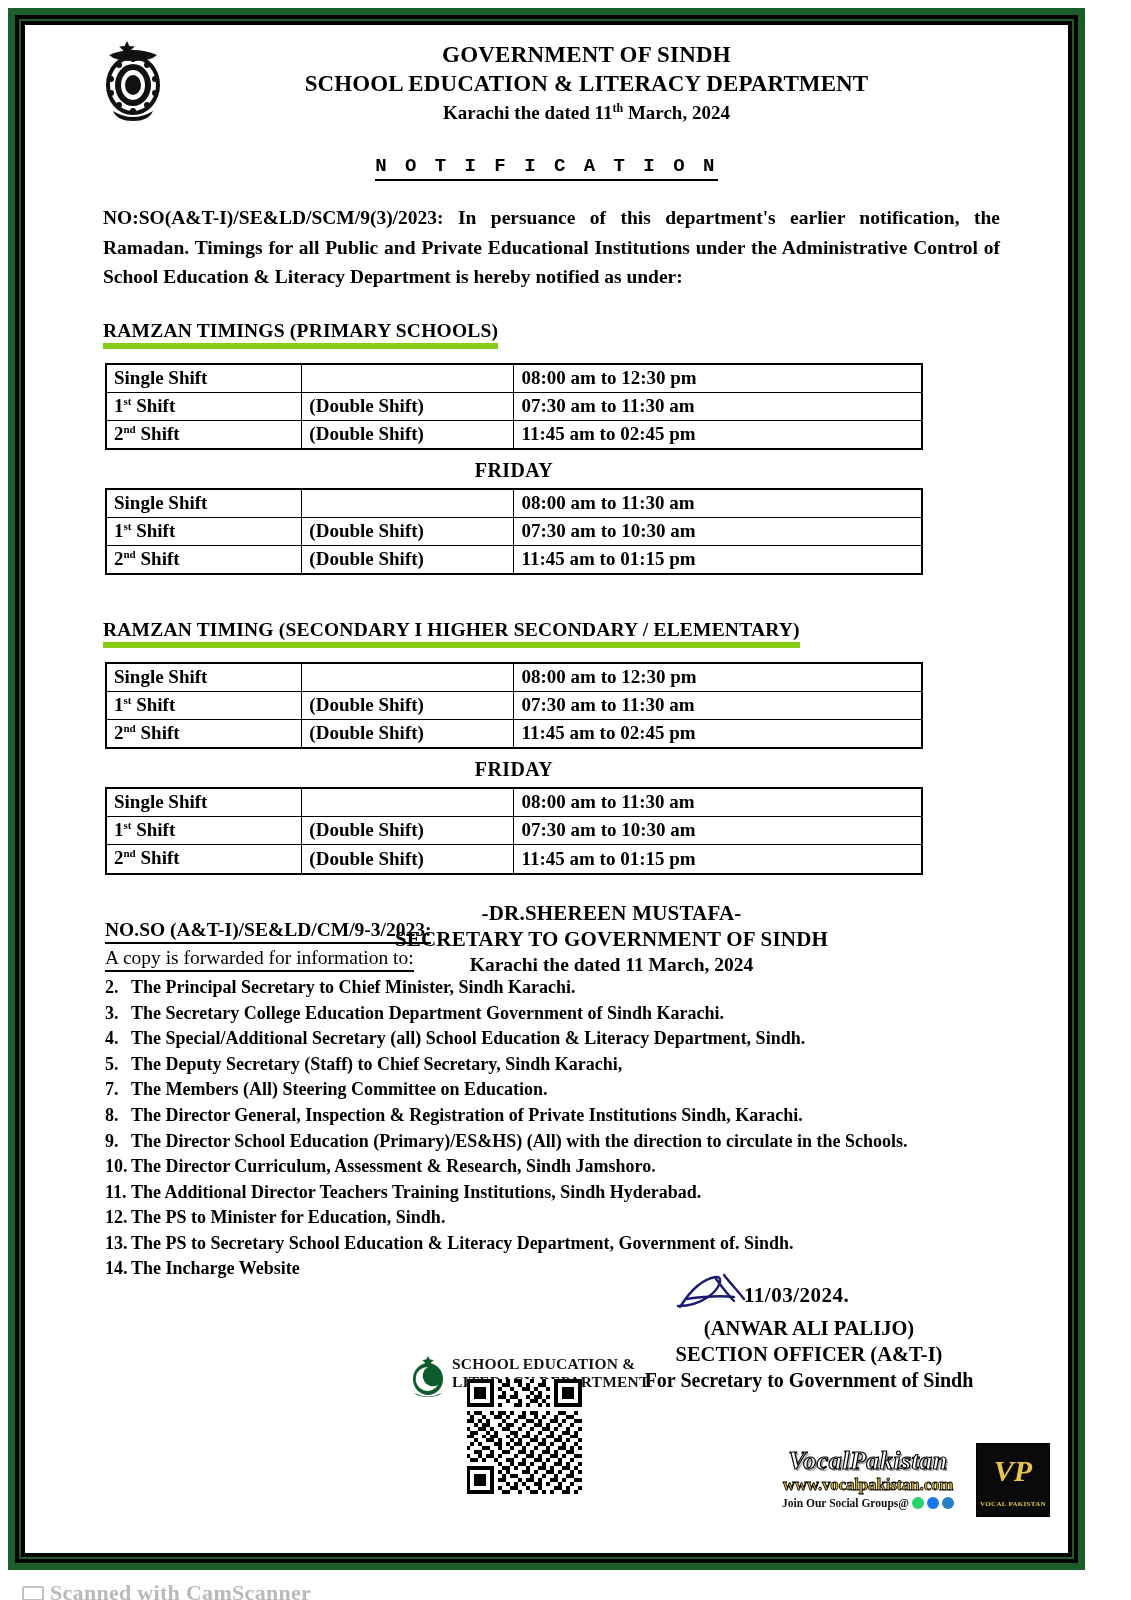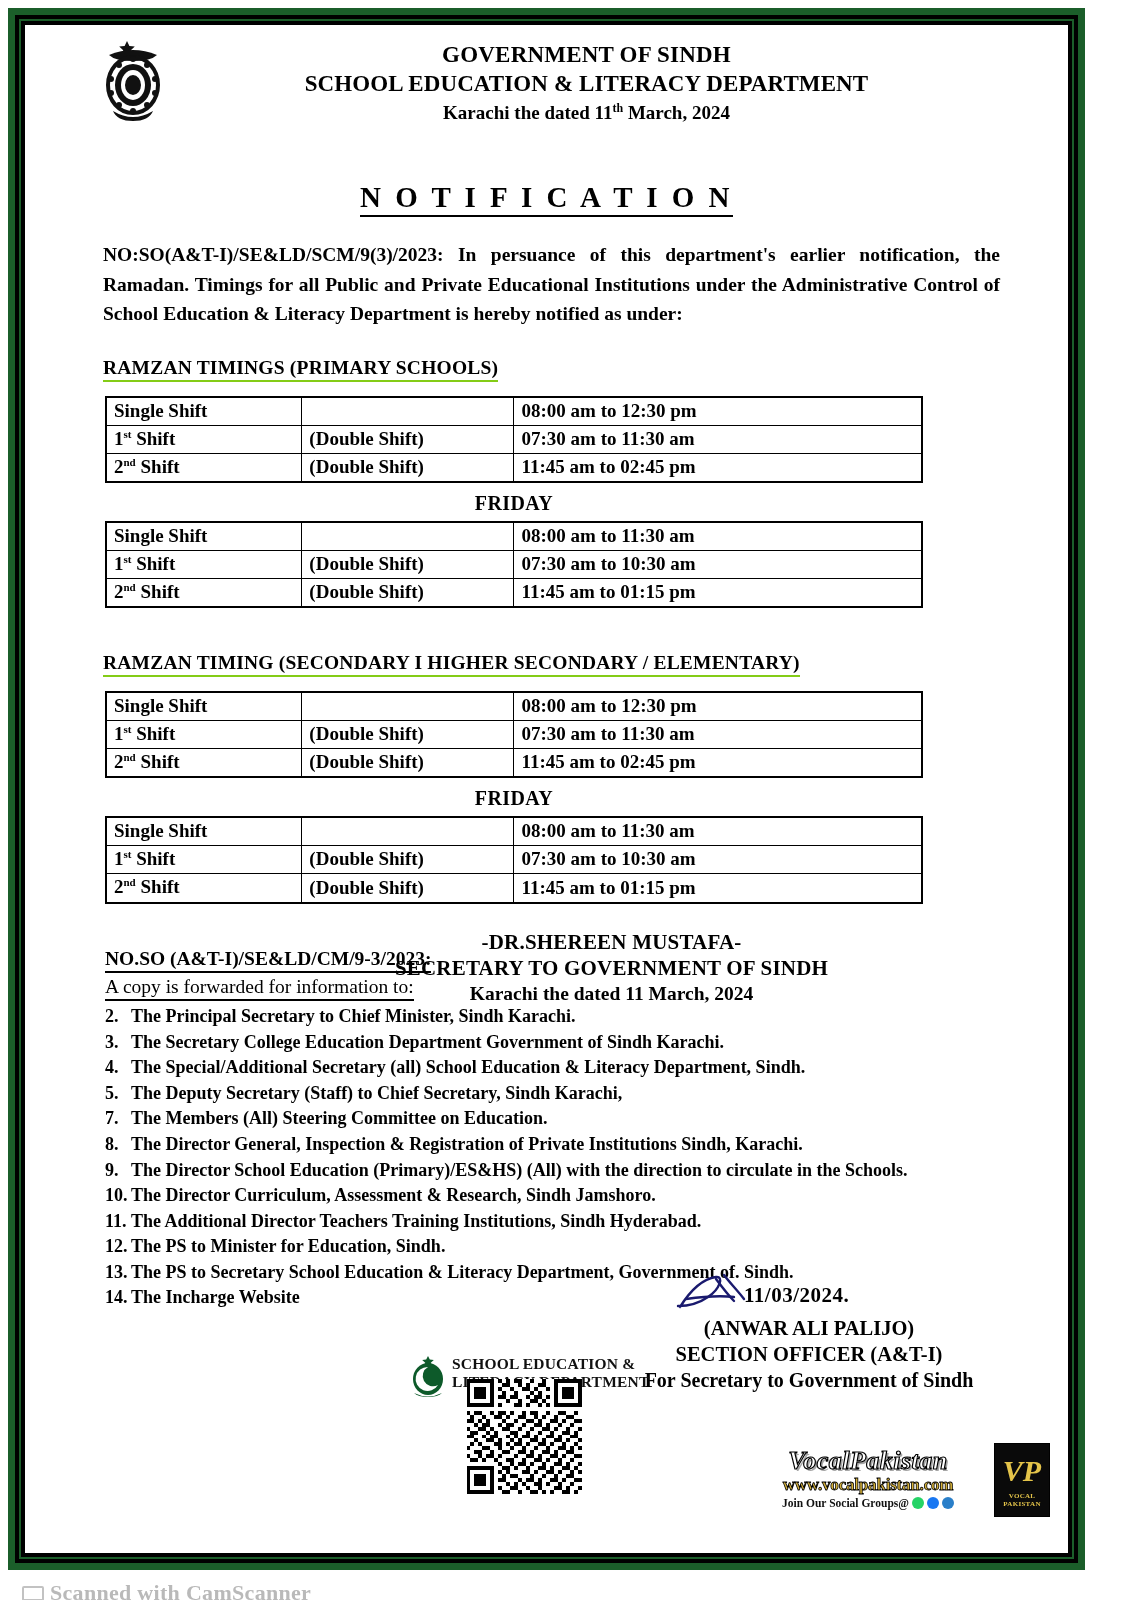--- a/index.html
+++ b/index.html
@@ -68,23 +68,24 @@
     font-size: 19px;
     line-height: 1.35;
     margin-top: 1px;
   }
   .date-line sup { font-size: 12px; }
 
   
   .notif-title {
     text-align: center;
     font-weight: bold;
-    font-size: 29px;
+    font-size: 19px;
     letter-spacing: 3.5px;
-    margin-top: 48px;
+    margin-top: 22px;
+    font-family: Liberation Mono, monospace;
   }
   .notif-title span {
     border-bottom: 2px solid #000;
     padding-bottom: 2px;
   }
 
   
   .para {
     margin: 26px 68px 0 78px;
     font-size: 19.5px;
@@ -93,21 +94,21 @@
     font-weight: 600;
   }
   .para .refno { font-weight: bold; }
 
   
   .sec-head {
     margin: 28px 0 0 78px;
     font-weight: bold;
     font-size: 19.5px;
     display: inline-block;
-    border-bottom: 2px solid #84cc16;
+    border-bottom: 6px solid #84cc16;
     padding-bottom: 1px;
     letter-spacing: 0.2px;
   }
   .sec-head-wrap { margin-top: 0; }
 
   
   .tbl-wrap { margin: 14px 145px 0 80px; font-family: Liberation Serif, serif; }
   table.timing {
     width: 100%;
     border-collapse: collapse;
@@ -314,21 +315,21 @@
     border-radius: 50%;
     vertical-align: -2px;
     margin-left: 3px;
   }
   .soc-wa { background: #25d366; }
   .soc-fb { background: #1877f2; }
   .soc-in { background: #2a7fc9; }
   .vp-logo {
     position: absolute;
     right: 0; top: 0;
-    width: 56px; height: 74px;
+    width: 74px; height: 74px;
     background: #0a0a0a;
     border: 1px solid #000;
   }
   .vp-logo-mark {
     position: absolute;
     left: 0; right: 0; top: 10px;
     text-align: center;
     color: #e4c44a;
     font-size: 30px;
     font-weight: bold;

